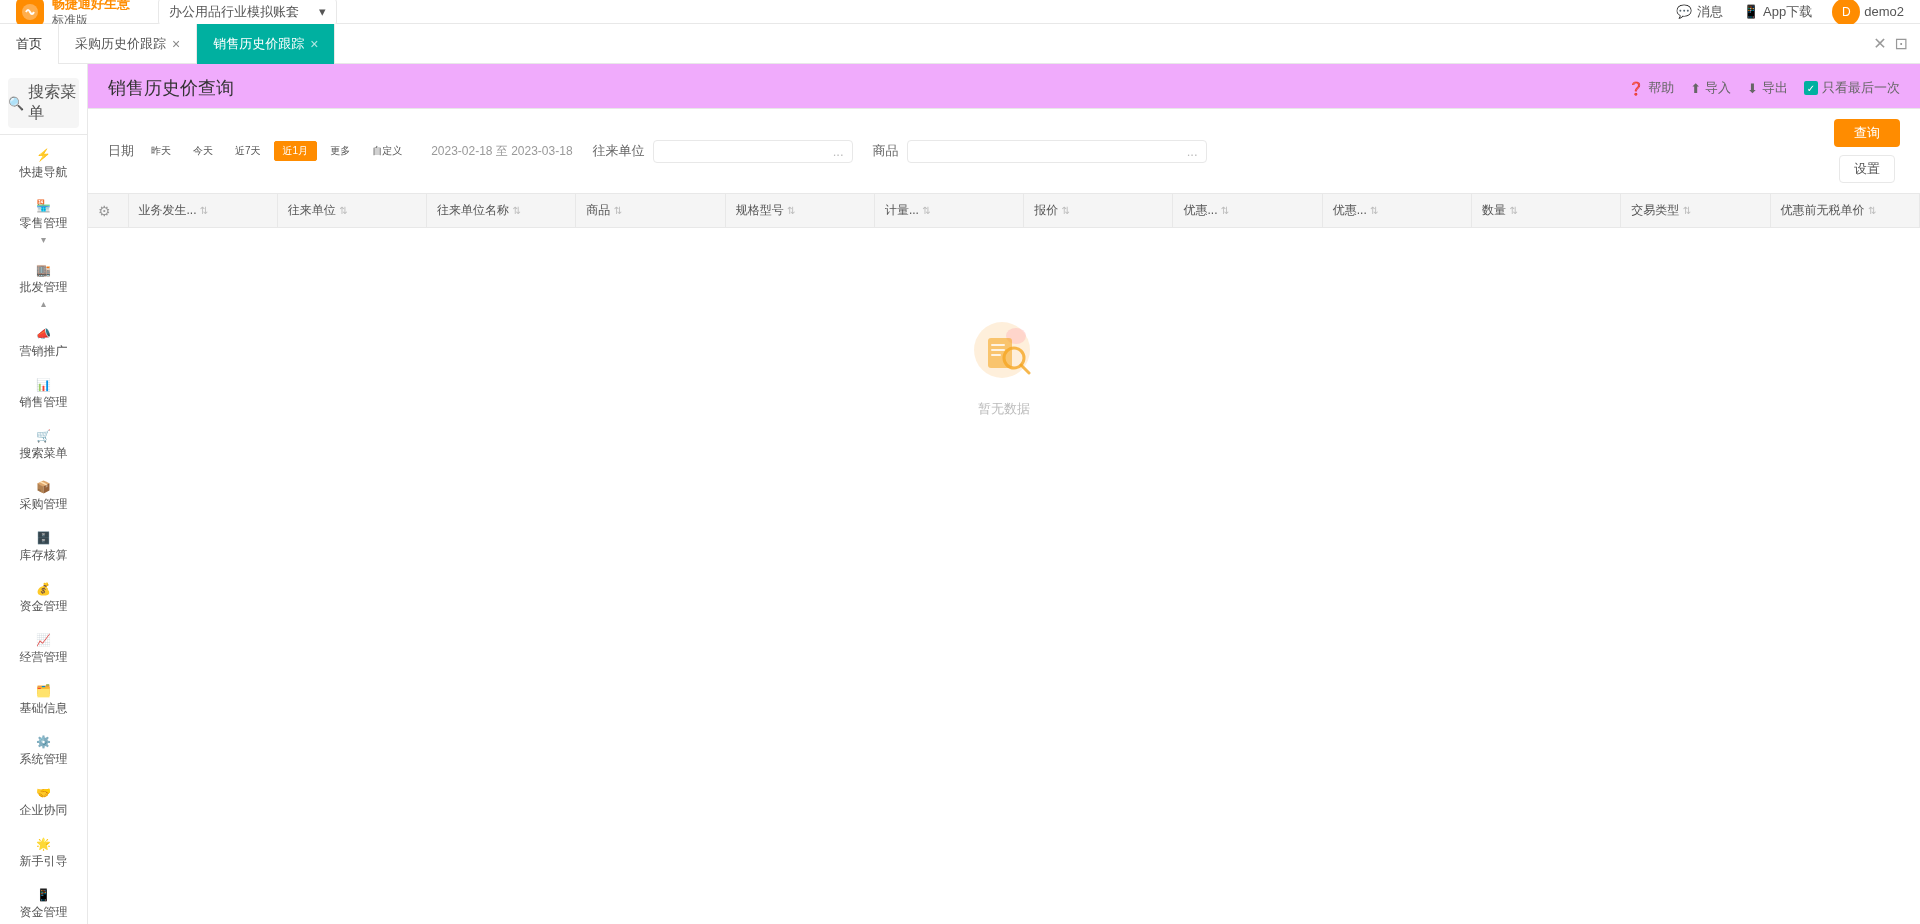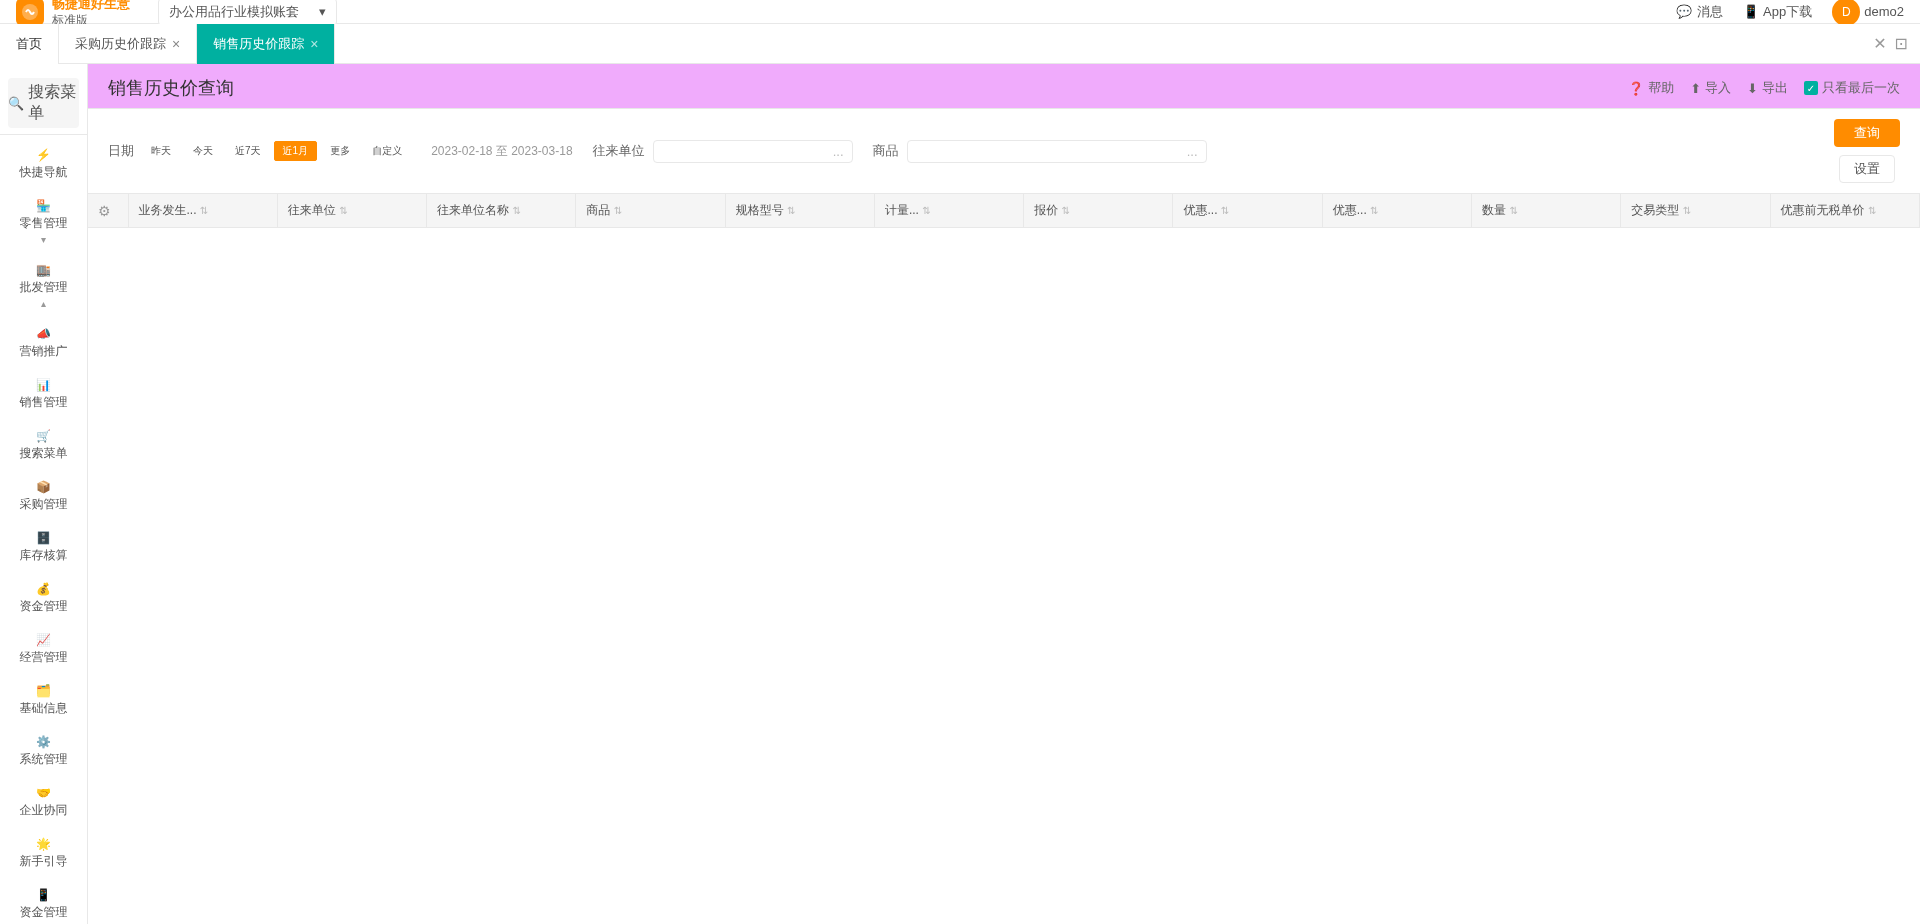--- a/index.html
+++ b/index.html
@@ -347,15 +347,32 @@
             <th>
               <span>优惠前无税单价</span>
               <span class="sort-icon">⇅</span>
             </th>
           </tr>
         </thead>
         <tbody>
         </tbody>
       </table>
 
+      <div class="empty-state">
+        <div class="empty-img">
+          <svg width="80" height="80" viewBox="0 0 80 80">
+            <circle cx="38" cy="42" r="28" fill="#fde8cc" opacity="0.7"></circle>
+            <ellipse cx="52" cy="28" rx="10" ry="8" fill="#fbb" opacity="0.5"></ellipse>
+
+            <rect x="24" y="30" width="24" height="30" rx="3" fill="#f5a623" opacity="0.6"></rect>
+            <rect x="27" y="36" width="14" height="2" rx="1" fill="#fff" opacity="0.8"></rect>
+            <rect x="27" y="41" width="14" height="2" rx="1" fill="#fff" opacity="0.8"></rect>
+            <rect x="27" y="46" width="10" height="2" rx="1" fill="#fff" opacity="0.8"></rect>
+
+            <circle cx="50" cy="50" r="10" fill="none" stroke="#f5a623" stroke-width="3" opacity="0.8"></circle>
+            <line x1="57" y1="57" x2="65" y2="65" stroke="#f5a623" stroke-width="3" stroke-linecap="round" opacity="0.8"></line>
+          </svg>
+        </div>
+        <div class="empty-text">暂无数据</div>
+      </div>
     </div>
   </div>
 </div>
 
 </body></html>

